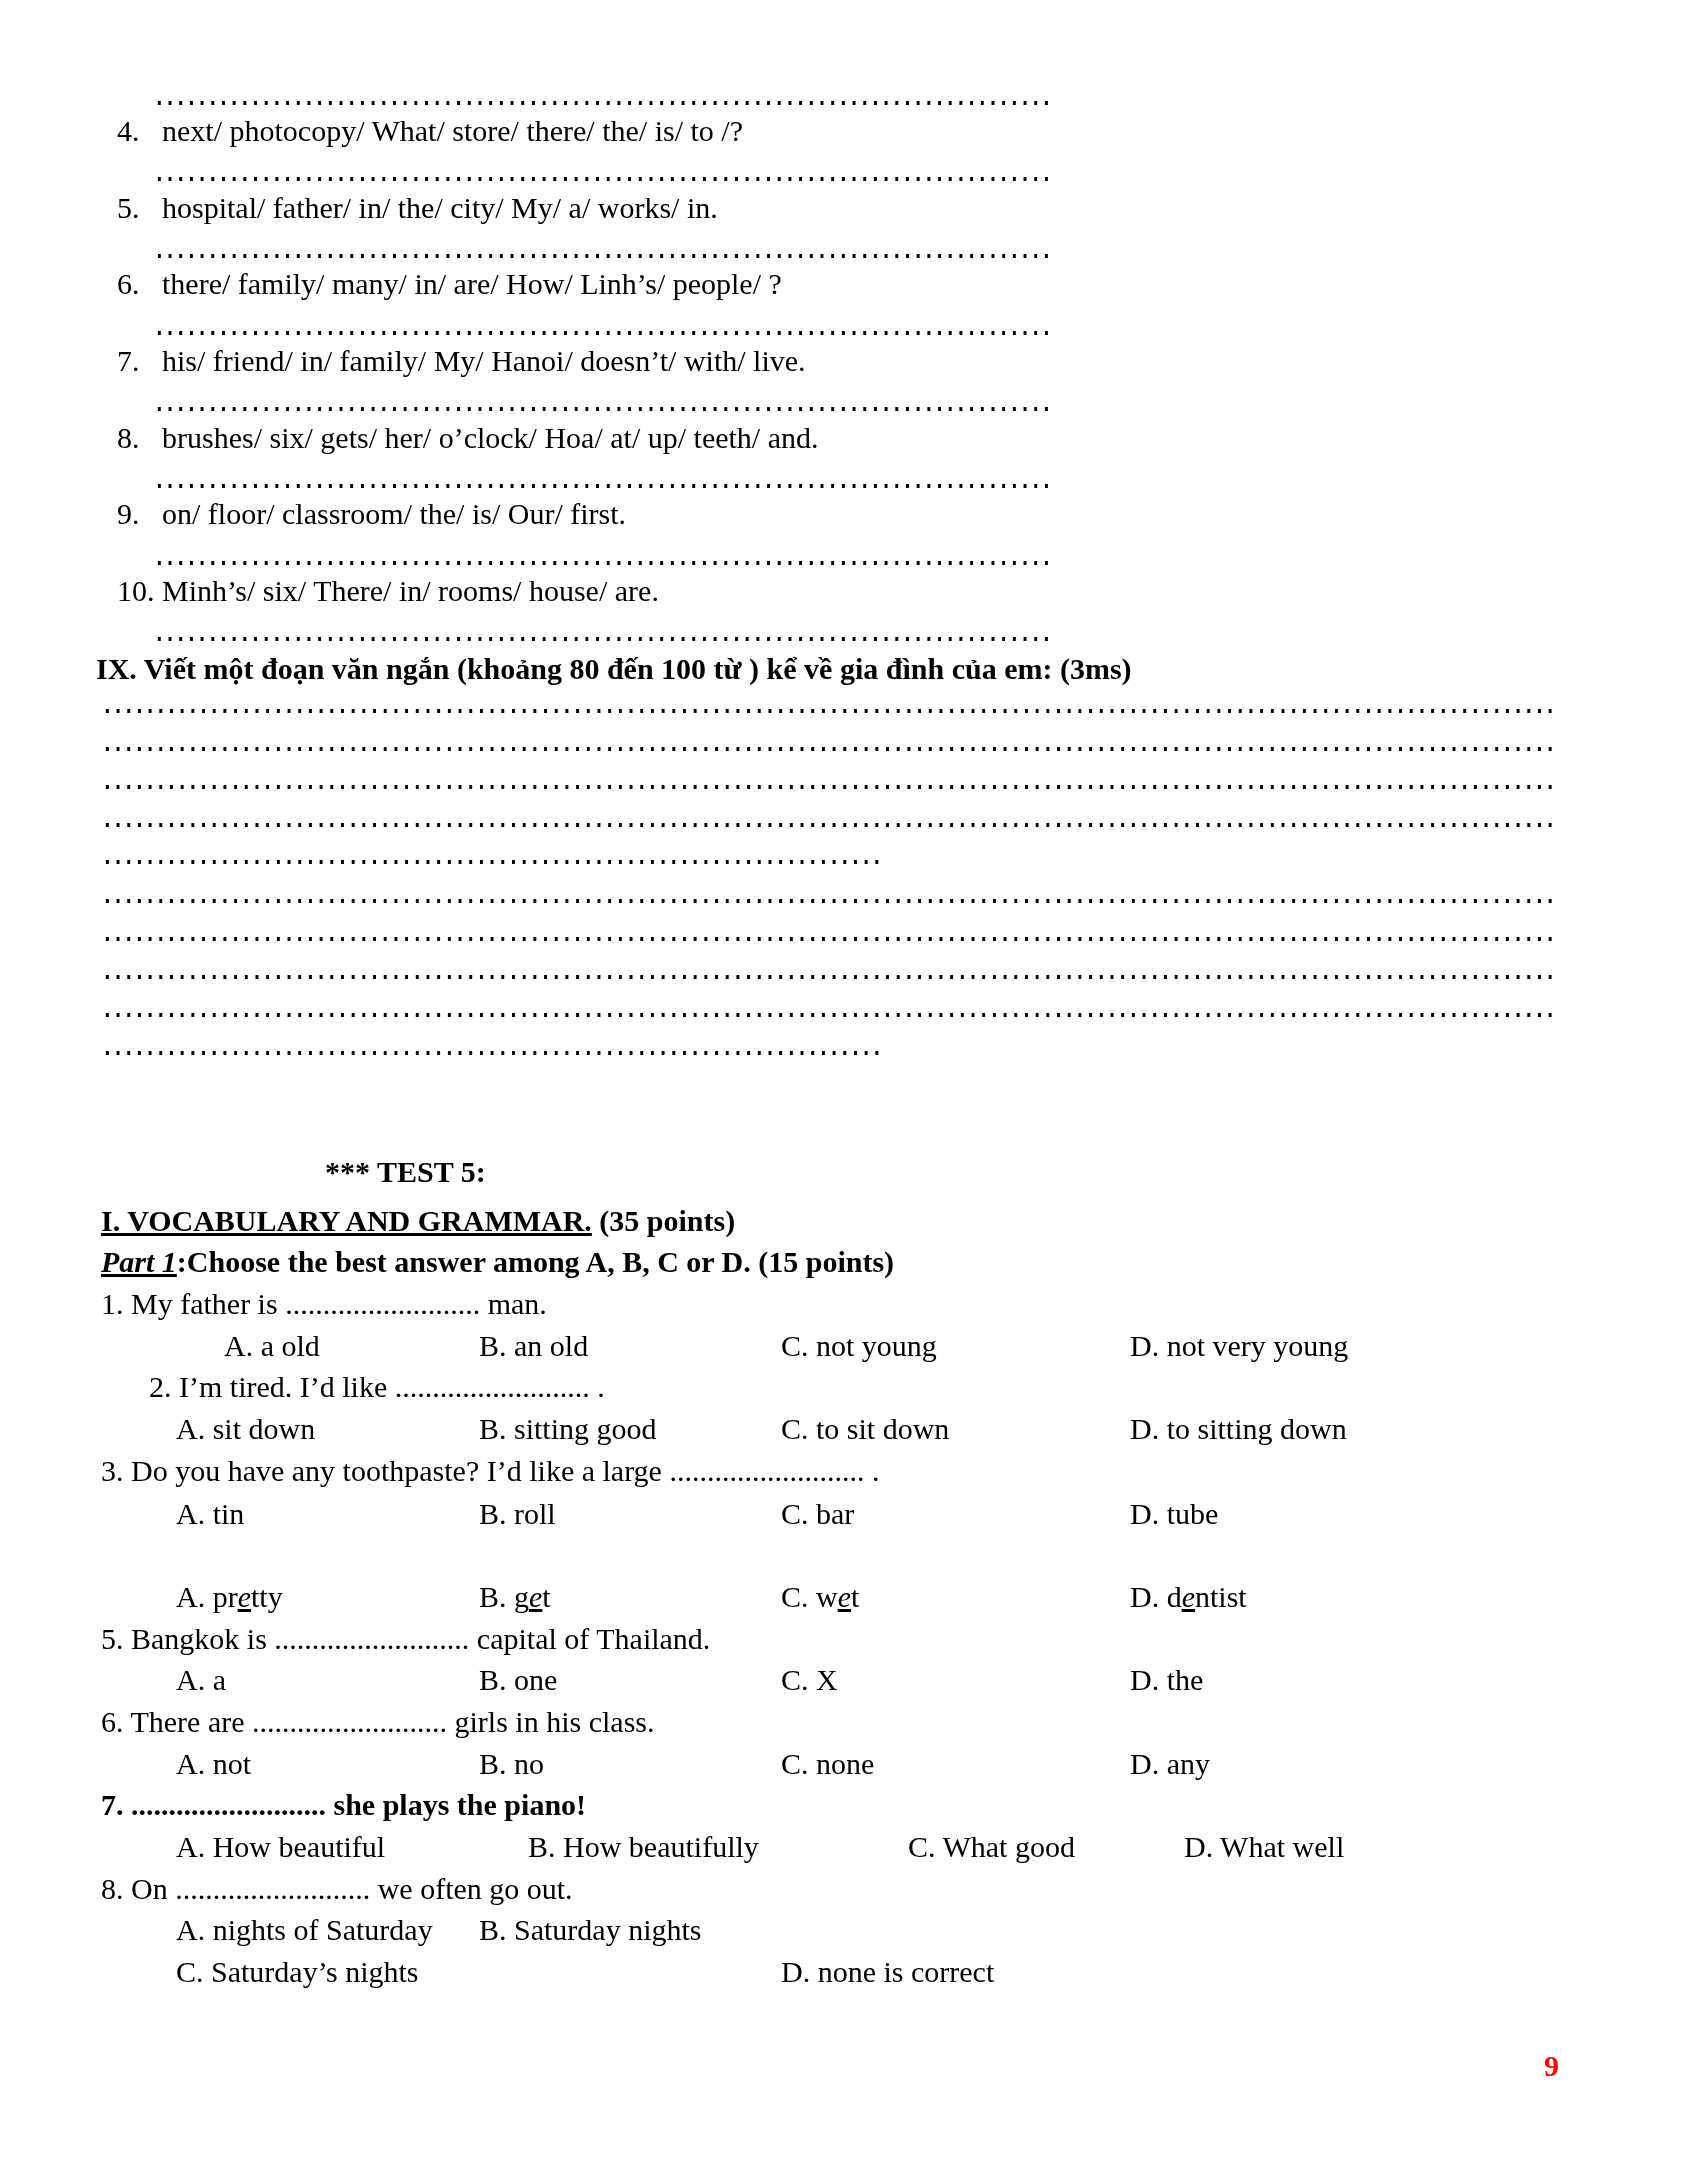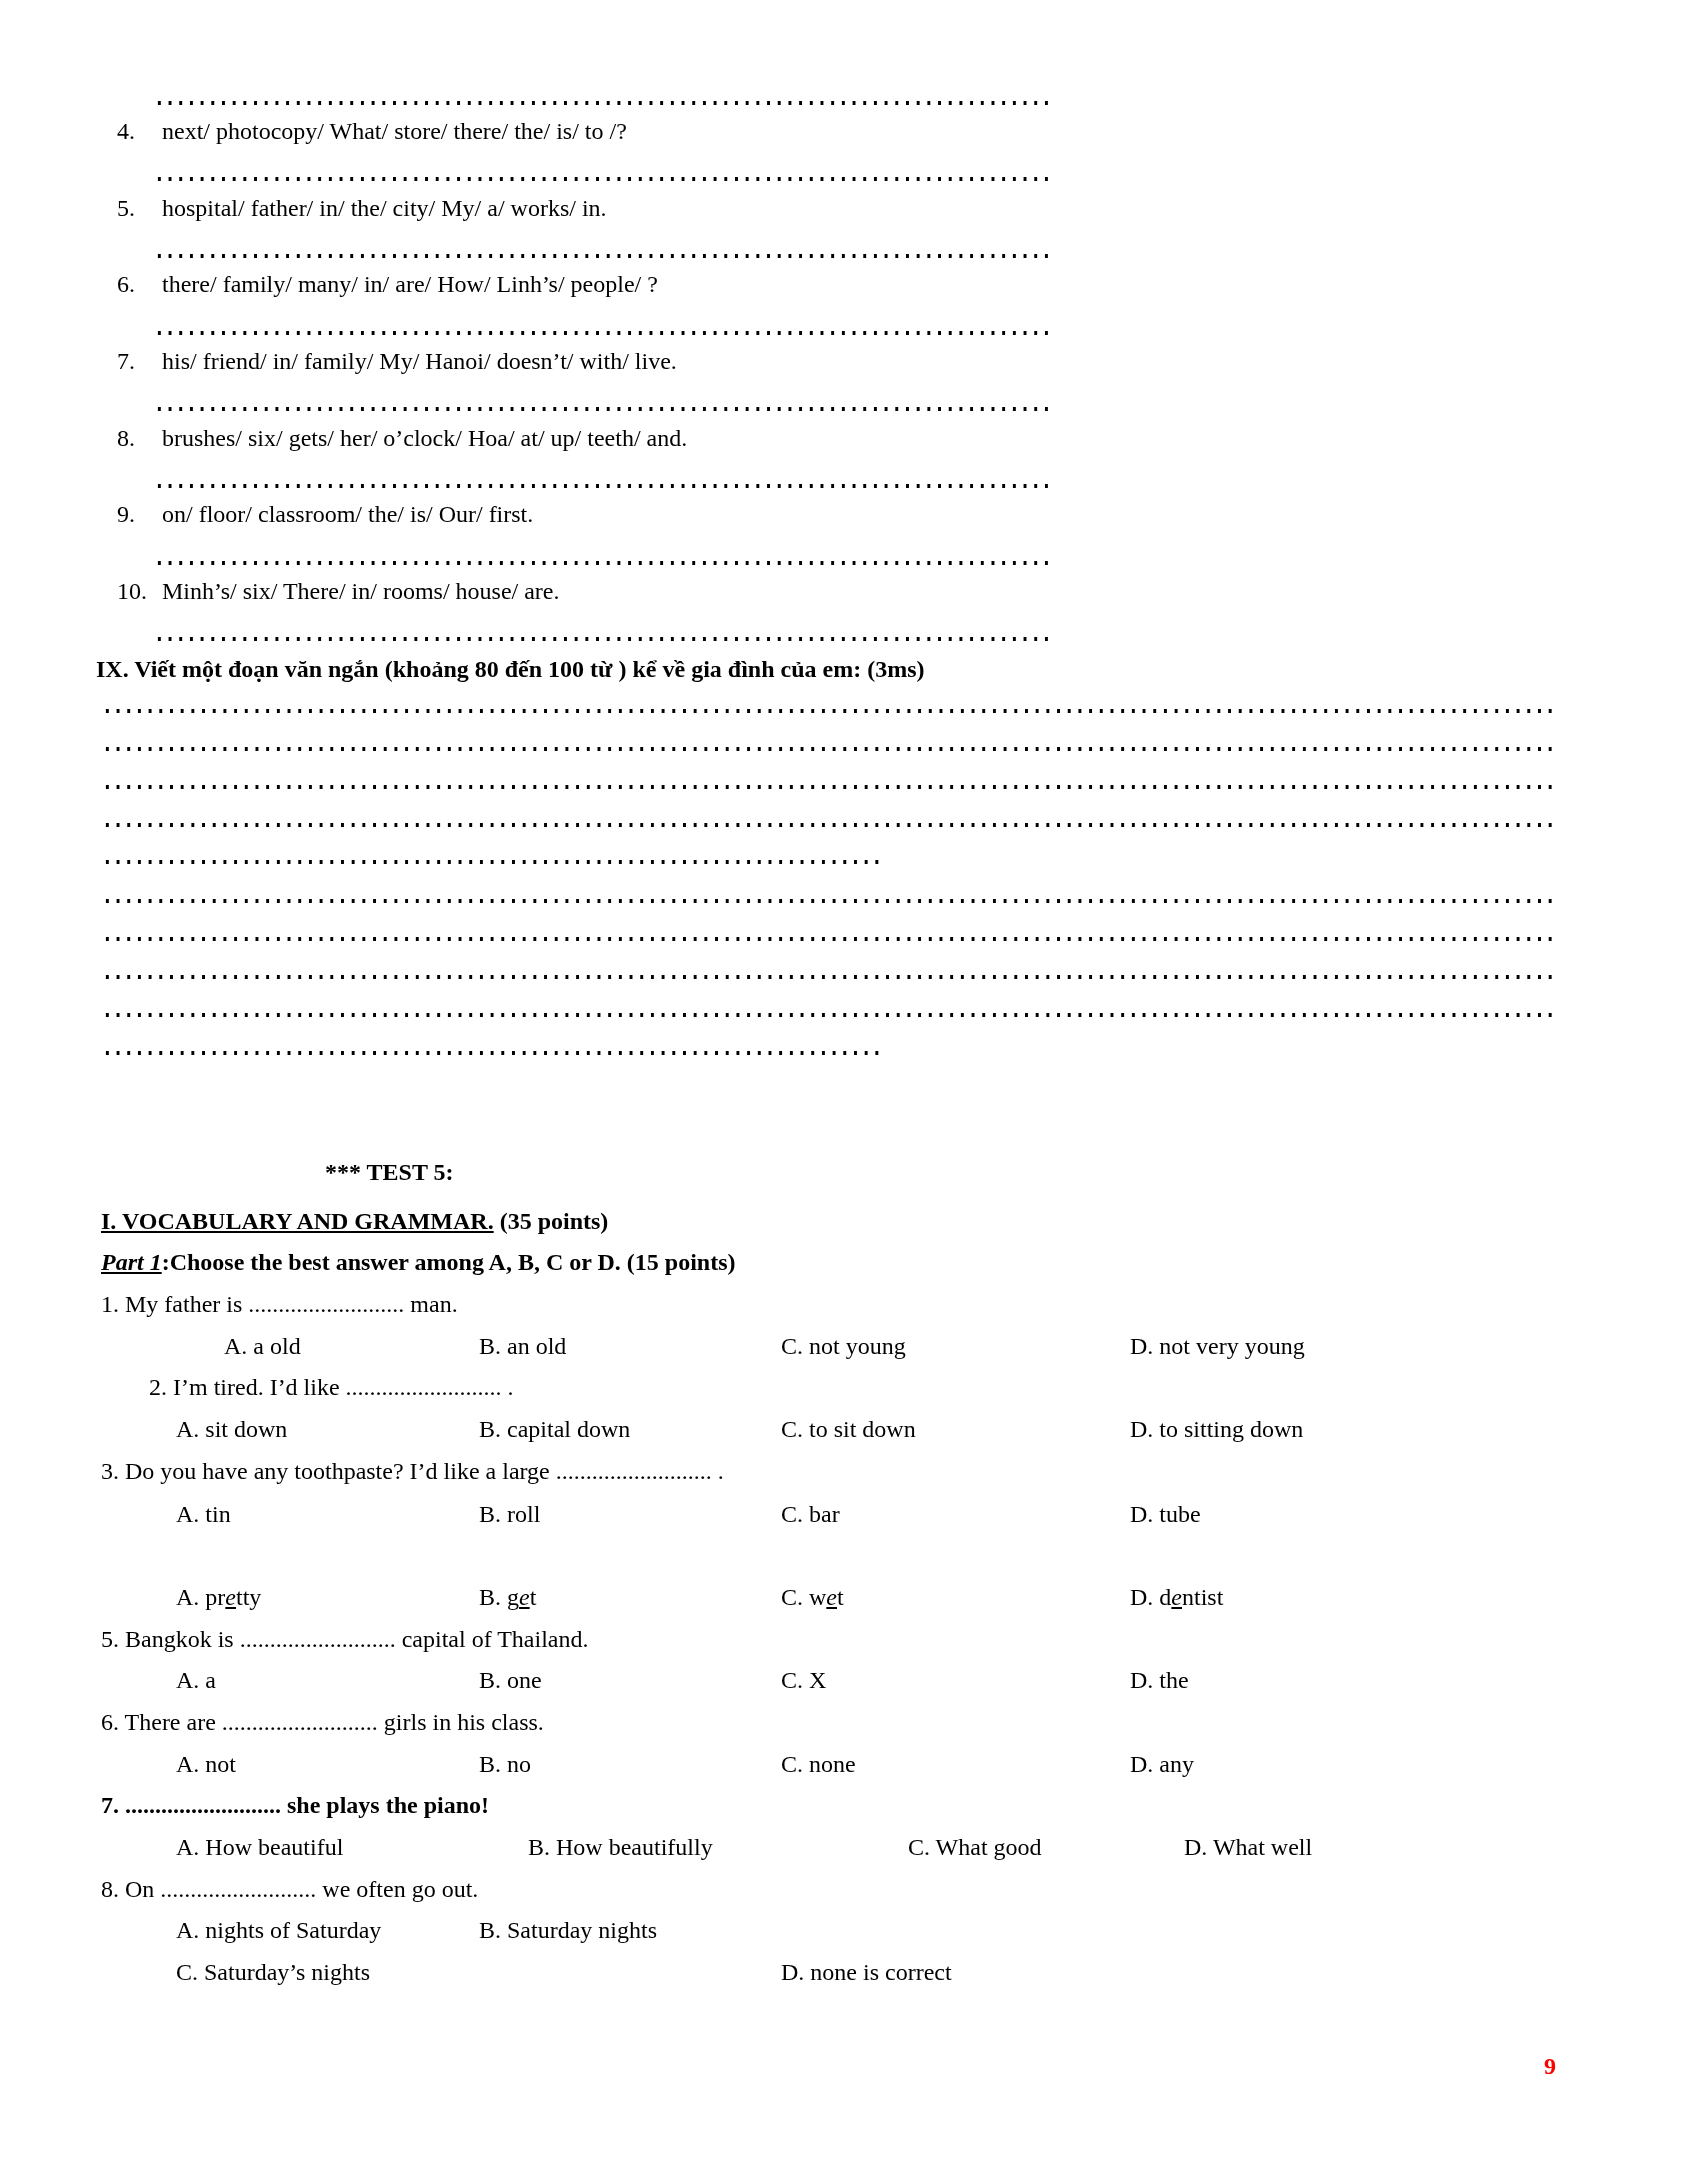--- a/index.html
+++ b/index.html
@@ -1,20 +1,20 @@
 <!DOCTYPE html>
 <html style="font-size:13px"><head>
 <meta charset="utf-8">
 <style>
   *{box-sizing:border-box}
   html,body{margin:0;padding:0;background:#ffffff}
   #page{position:relative;width:1687px;height:2183px;background:#ffffff;color:#000000;
         font-family:"Liberation Serif","DejaVu Serif",serif;overflow:hidden}
   .abs{position:absolute}
-  .t{font-size:24px;line-height:38px;white-space:nowrap}
+  .t{font-size:30px;line-height:38px;white-space:nowrap}
   .b{font-weight:700}
   .i{font-style:italic}
   .u{text-decoration:underline}
   .ul{font-style:italic;text-decoration:underline}
   .num{display:inline-block;width:45px}
   .dots{height:8.2px;background-image:radial-gradient(circle,#000 0 1.9px,transparent 2px);
         background-size:10.7px 8.2px;background-repeat:repeat-x;background-position:left center}
   .pagenum{color:#ff0000}
 </style>
 </head>
@@ -59,21 +59,21 @@
     <div class="abs dots" style="left: 102px; top: 973px; width: 1455px;"></div>
     <div class="abs dots" style="left: 102px; top: 1011px; width: 1455px;"></div>
     <div class="abs dots" style="left: 102px; top: 1049px; width: 784px;"></div>
     <div class="abs t" style="left: 101px; top: 1285px;">1. My father is .......................... man.</div>
     <div class="abs t" style="left: 176px; top: 1327px; margin-left: 48px;"><span>A. a old</span></div>
     <div class="abs t" style="left: 479px; top: 1327px;"><span>B. an old</span></div>
     <div class="abs t" style="left: 781px; top: 1327px;"><span>C. not young</span></div>
     <div class="abs t" style="left: 1130px; top: 1327px;"><span>D. not very young</span></div>
     <div class="abs t" style="left: 101px; top: 1368px; margin-left: 48px;">2. I’m tired. I’d like .......................... .</div>
     <div class="abs t" style="left: 176px; top: 1410px;"><span>A. sit down</span></div>
-    <div class="abs t" style="left: 479px; top: 1410px;"><span>B. capital down</span></div>
+    <div class="abs t" style="left: 479px; top: 1410px;"><span>B. sitting good</span></div>
     <div class="abs t" style="left: 781px; top: 1410px;"><span>C. to sit down</span></div>
     <div class="abs t" style="left: 1130px; top: 1410px;"><span>D. to sitting down</span></div>
     <div class="abs t" style="left: 101px; top: 1452px;">3. Do you have any toothpaste? I’d like a large .......................... .</div>
     <div class="abs t" style="left: 176px; top: 1495px;"><span>A. tin</span></div>
     <div class="abs t" style="left: 479px; top: 1495px;"><span>B. roll</span></div>
     <div class="abs t" style="left: 781px; top: 1495px;"><span>C. bar</span></div>
     <div class="abs t" style="left: 1130px; top: 1495px;"><span>D. tube</span></div>
     <div class="abs t" style="left: 176px; top: 1578px;"><span>A. pr</span><span class="ul">e</span><span>tty</span></div>
     <div class="abs t" style="left: 479px; top: 1578px;"><span>B. g</span><span class="ul">e</span><span>t</span></div>
     <div class="abs t" style="left: 781px; top: 1578px;"><span>C. w</span><span class="ul">e</span><span>t</span></div>

